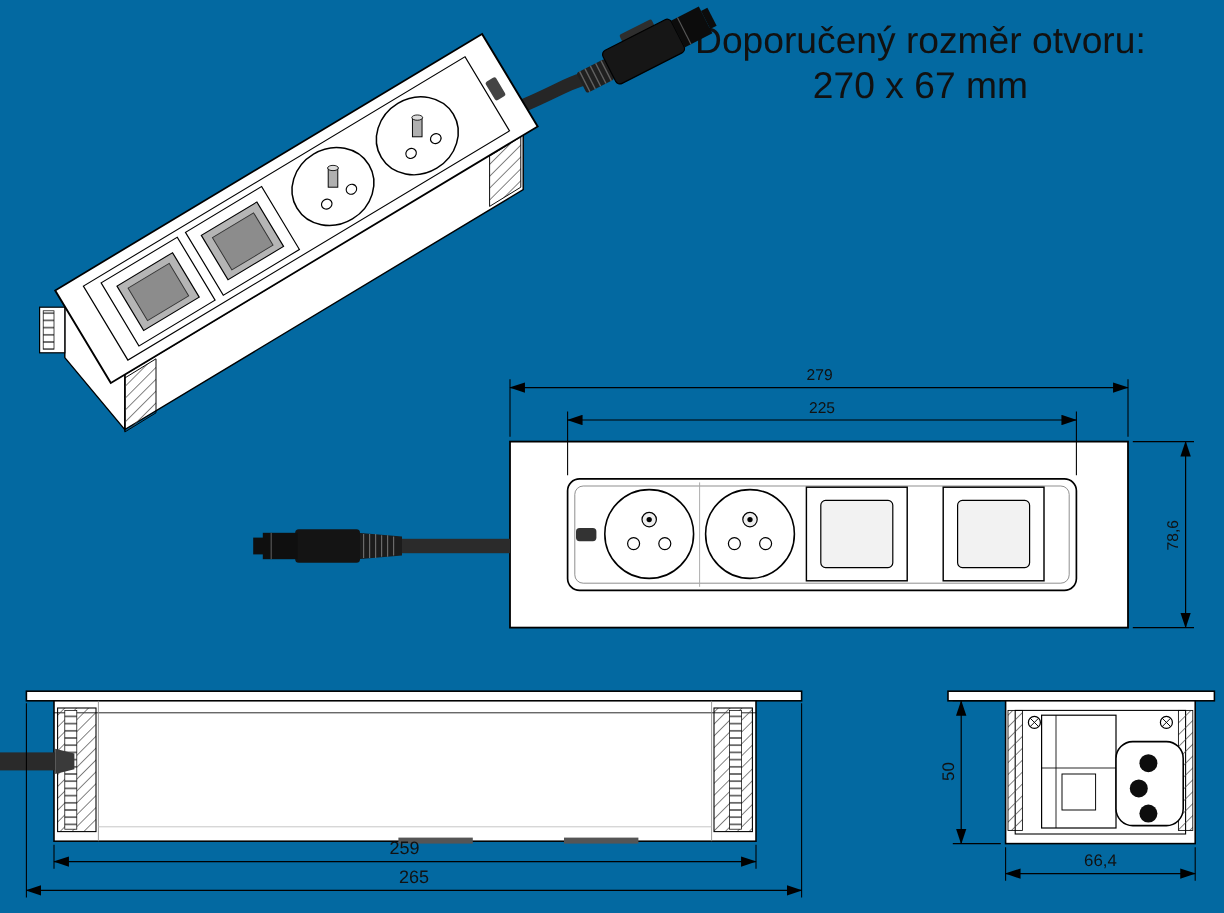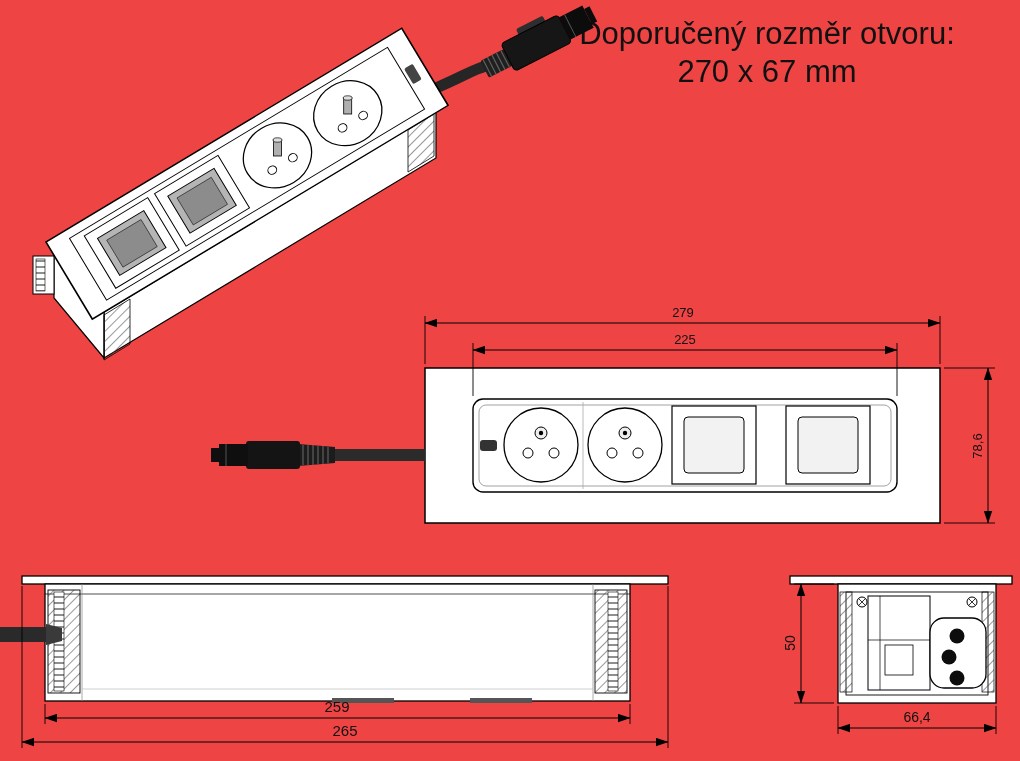--- a/index.html
+++ b/index.html
@@ -1,16 +1,16 @@
 <!DOCTYPE html>
 <html><head>
 <meta charset="utf-8">
 <style>
   html,body{margin:0;padding:0;background:#fff;}
-  .stage{position:relative;width:1020px;height:761px;background:#ef4444;overflow:hidden;}
+  .stage{position:relative;width:1020px;height:761px;background:#0369a1;overflow:hidden;}
   svg{display:block;}
   text{font-family:"Liberation Sans","DejaVu Sans",sans-serif;fill:#111;}
   .dim-line{stroke:#000;stroke-width:1;}
   .ext-line{stroke:#000;stroke-width:0.9;}
   .outline{fill:#fff;stroke:#000;stroke-width:1.5;}
   .thin{fill:none;stroke:#000;stroke-width:0.9;}
   .lite{fill:none;stroke:#8a8a8a;stroke-width:0.8;}
 </style>
 </head>
 <body>

